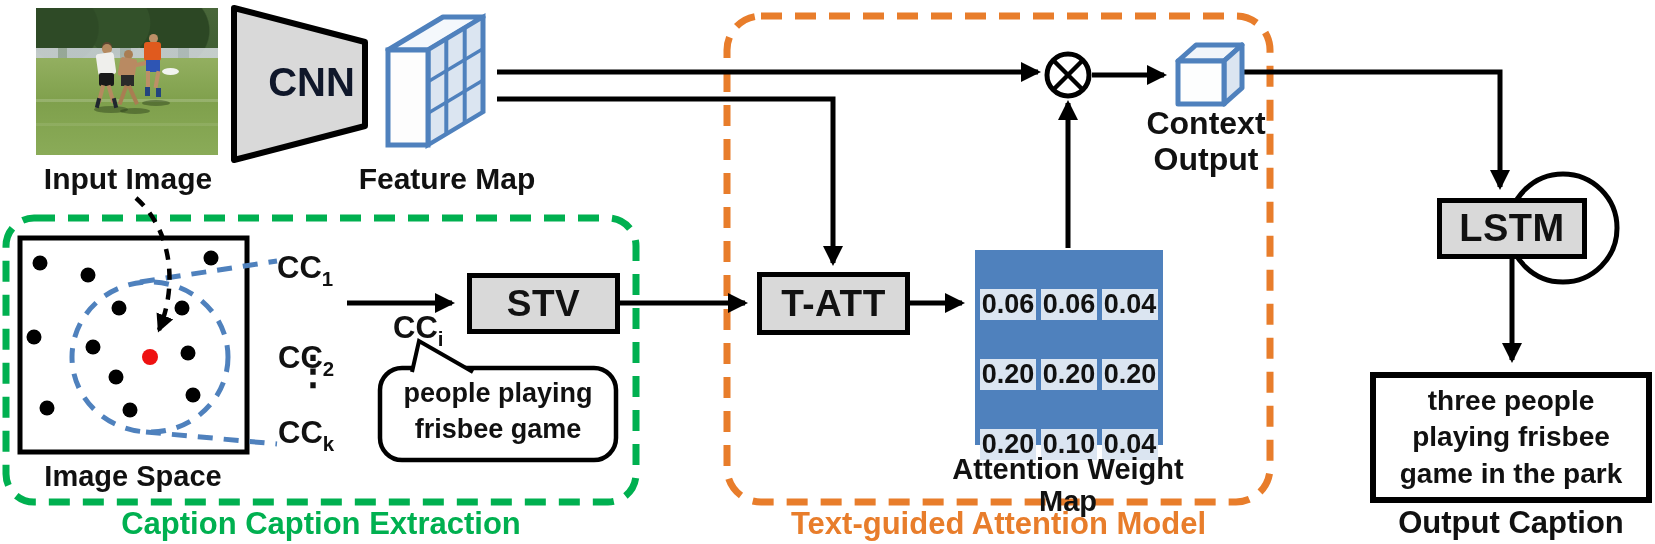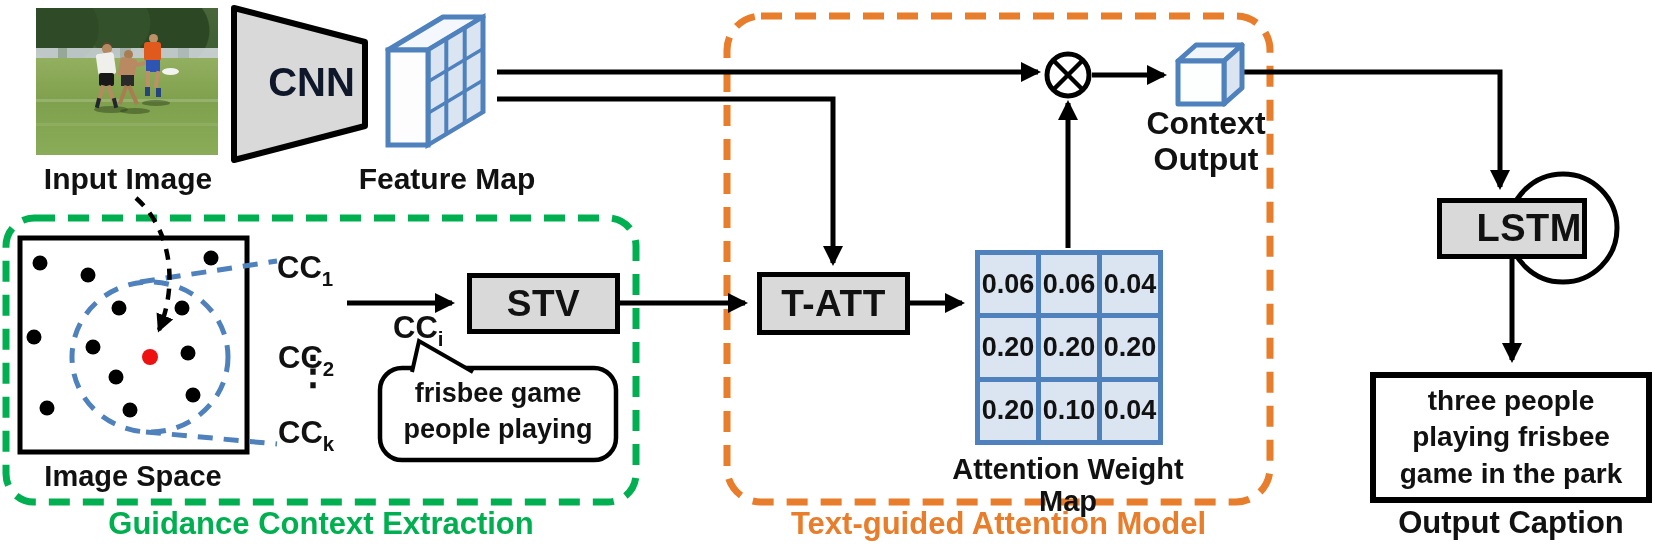--- a/index.html
+++ b/index.html
@@ -20,21 +20,21 @@
   .cc{position:absolute;color:#111;font-size:31px;}
   .cc sub{font-size:.66em;vertical-align:-0.38em;}
   
   .attgrid{
     position:absolute;left:975px;top:250px;width:188px;height:195px;box-sizing:border-box;
     border:5px solid #4f81bd;background:#4f81bd;
     display:grid;grid-template-columns:1fr 1fr 1fr;grid-template-rows:1fr 1fr 1fr;gap:5px;
   }
   .attgrid .cell{
     background:#dbe5f1;display:flex;align-items:center;justify-content:center;
-    font-size:27px;color:#111;
+    font-size:27px;color:#111;margin-top:34px;
   }
   
   .photo{position:absolute;left:36px;top:8px;width:182px;height:147px;overflow:hidden;background:#86a755;}
   .photo .trees{position:absolute;left:0;top:0;width:100%;height:34%;
     background:
       radial-gradient(circle at 15% 40%, #2e4a26 0 22%, transparent 23%),
       radial-gradient(circle at 45% 30%, #33512a 0 30%, transparent 31%),
       radial-gradient(circle at 75% 45%, #2c4724 0 26%, transparent 27%),
       linear-gradient(180deg,#49673a 0%,#3f5d33 100%);}
   .photo .bldg{position:absolute;left:0;top:27%;width:100%;height:9%;opacity:.85;
@@ -193,27 +193,27 @@
   <div class="cc" style="left:393px;top:310px;"><span>CC</span><sub>i</sub></div>
 
   <div class="graybox" style="left:467px;top:273px;width:153px;height:61px;font-size:37px;">
       <span>STV</span>
     </div>
 
   <div class="graybox" style="left:757px;top:272px;width:153px;height:63px;font-size:37px;">
       <span>T-ATT</span>
     </div>
 
-  <div class="graybox" style="left:1437px;top:198px;width:150px;height:61px;font-size:38px;justify-content:flex-end;">
+  <div class="graybox" style="left:1437px;top:198px;width:150px;height:61px;font-size:38px;">
       <span>LSTM</span>
     </div>
 
   <div class="bubble-text">
+    <div>people playing</div>
     <div>frisbee game</div>
-    <div>people playing</div>
   </div>
 
   <div class="attgrid">
     <div class="cell">0.06</div>
     <div class="cell">0.06</div>
     <div class="cell">0.04</div>
     <div class="cell">0.20</div>
     <div class="cell">0.20</div>
     <div class="cell">0.20</div>
     <div class="cell">0.20</div>
@@ -228,16 +228,16 @@
     <div>Output</div>
   </div>
 
   <div class="whitebox" style="left:1370px;top:372px;width:282px;height:131px;font-size:28px;line-height:1.3;">
     <div>three people</div>
     <div>playing frisbee</div>
     <div>game in the park</div>
   </div>
   <div class="lbl" style="left:1361px;top:506px;width:300px;font-size:31px;">Output Caption</div>
 
-  <div class="lbl" style="left:5px;top:507px;width:632px;font-size:31px;color:#00b050;">Guidance Context Extraction</div>
+  <div class="lbl" style="left:5px;top:507px;width:632px;font-size:31px;color:#00b050;">Caption Caption Extraction</div>
   <div class="lbl" style="left:727px;top:507px;width:543px;font-size:31px;color:#e87d2b;">Text-guided Attention Model</div>
 
 </div>
 
 </body></html>

